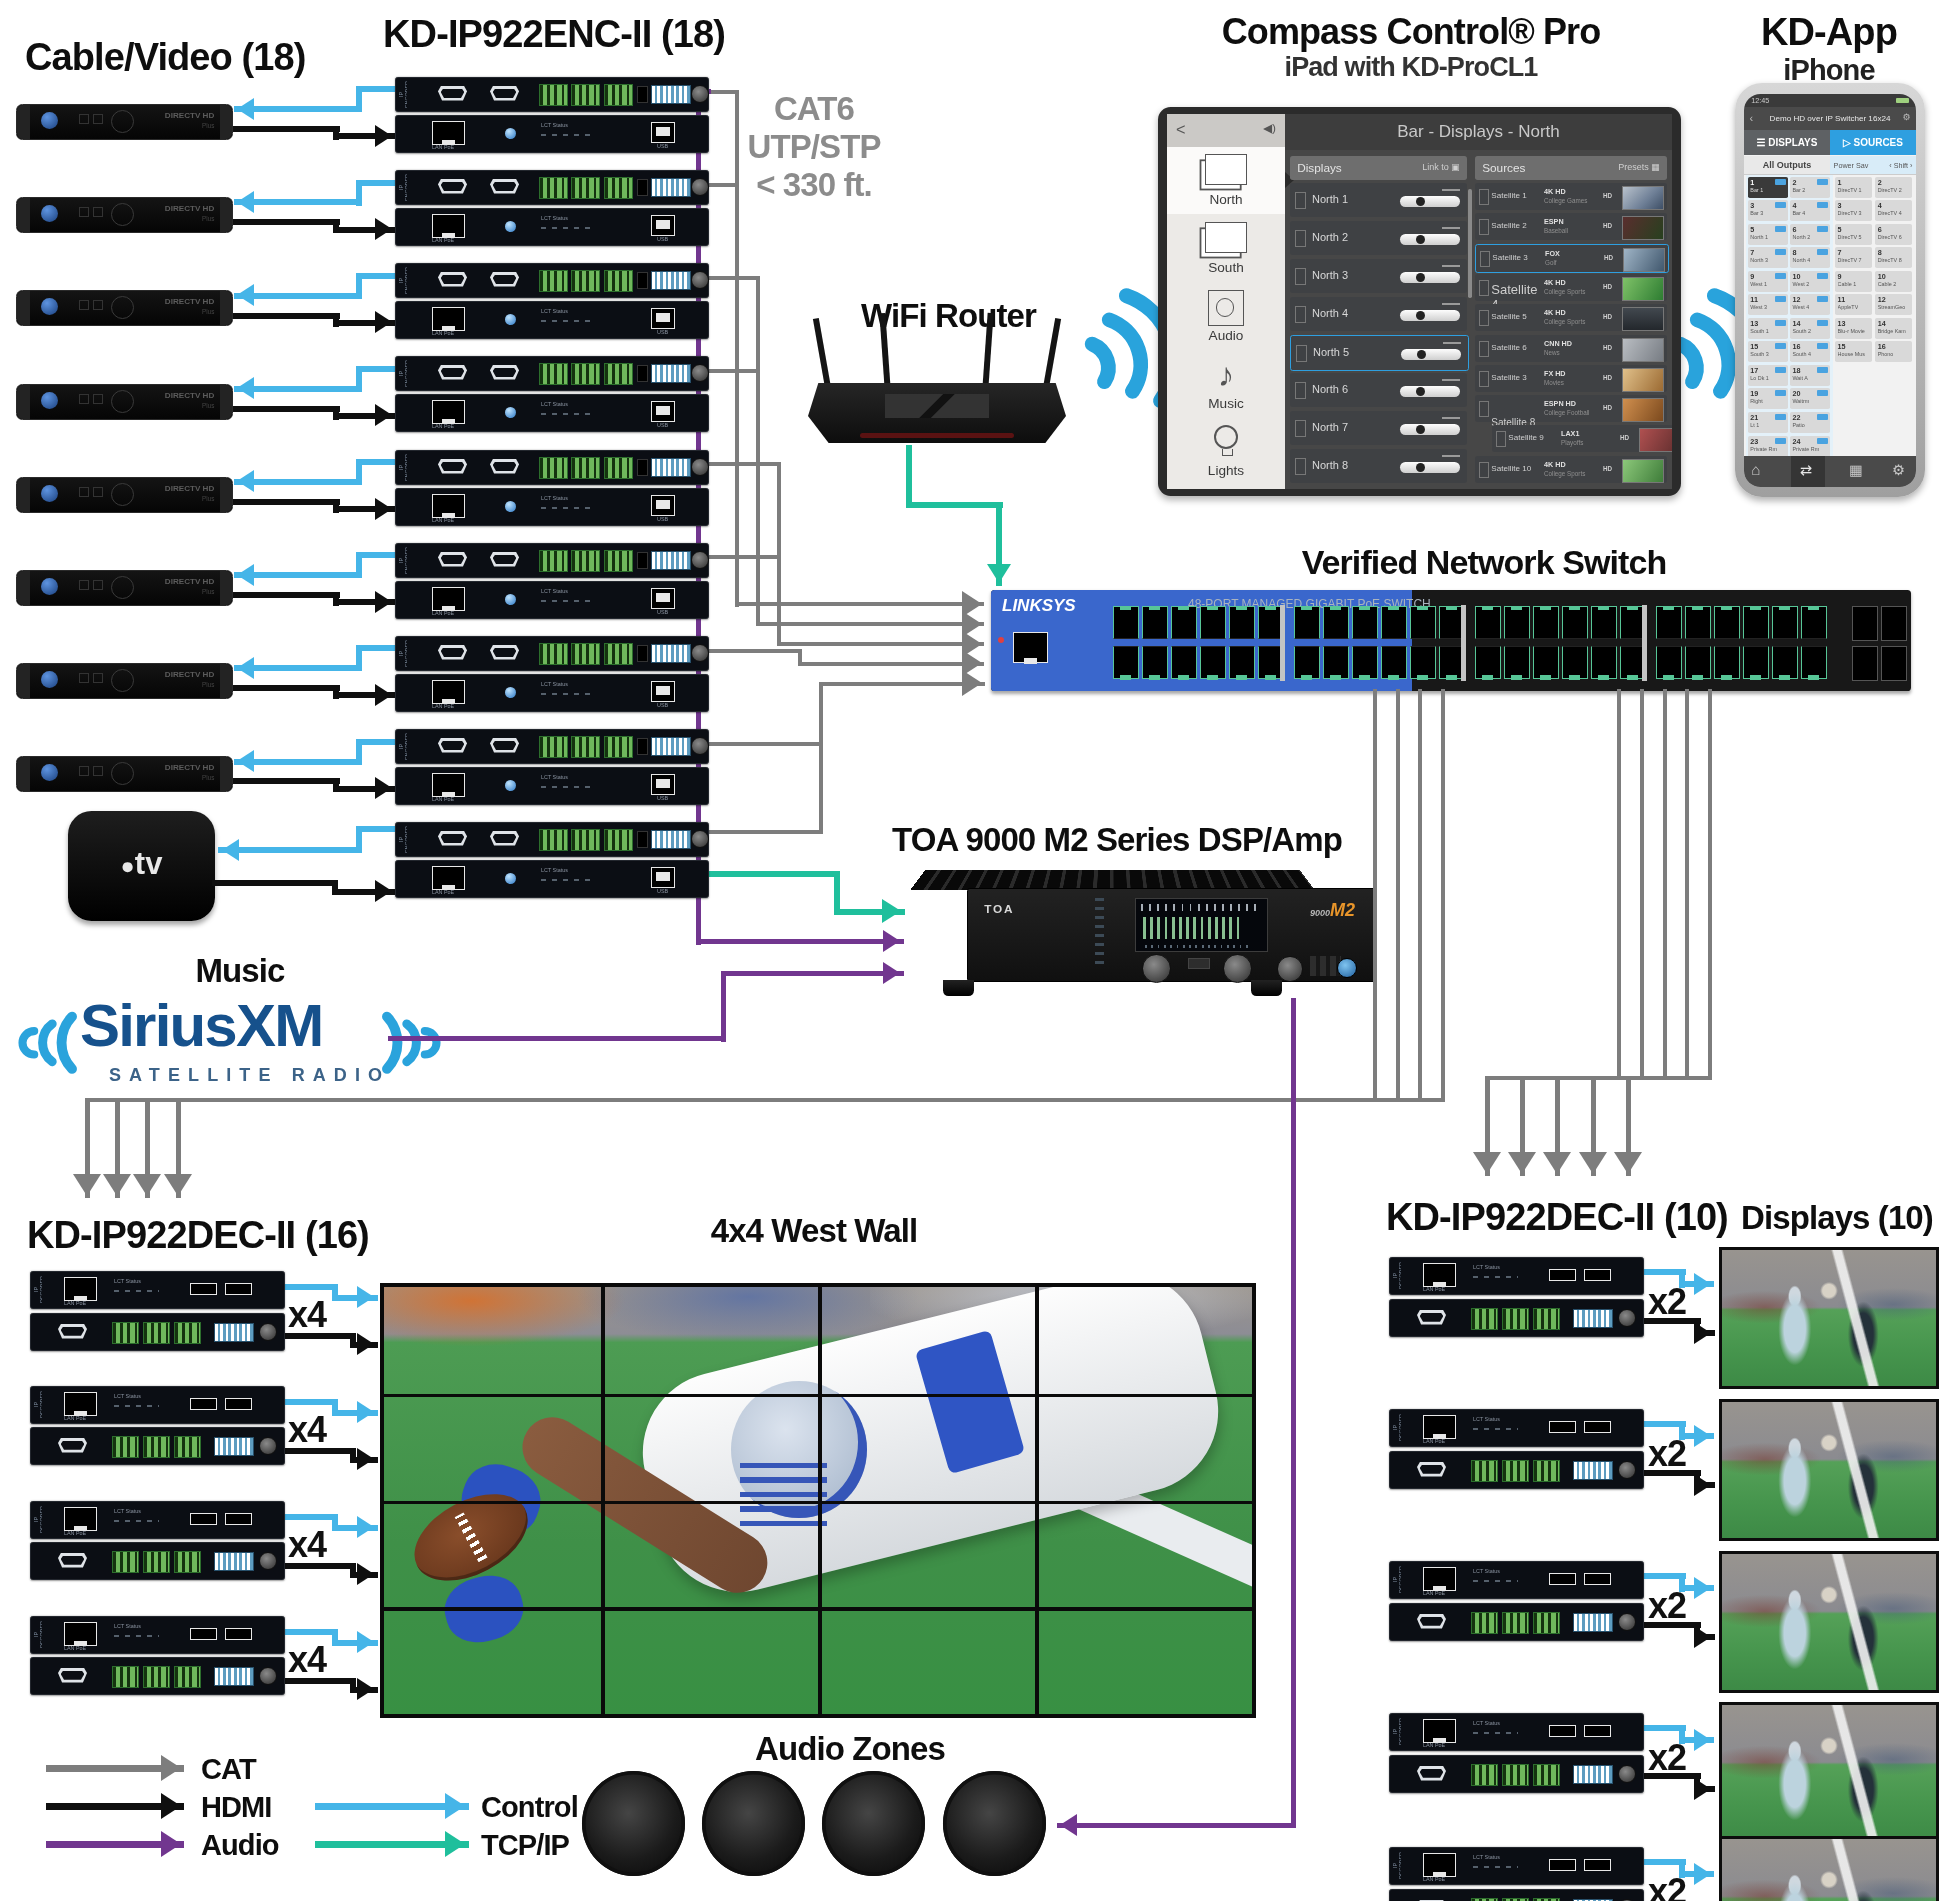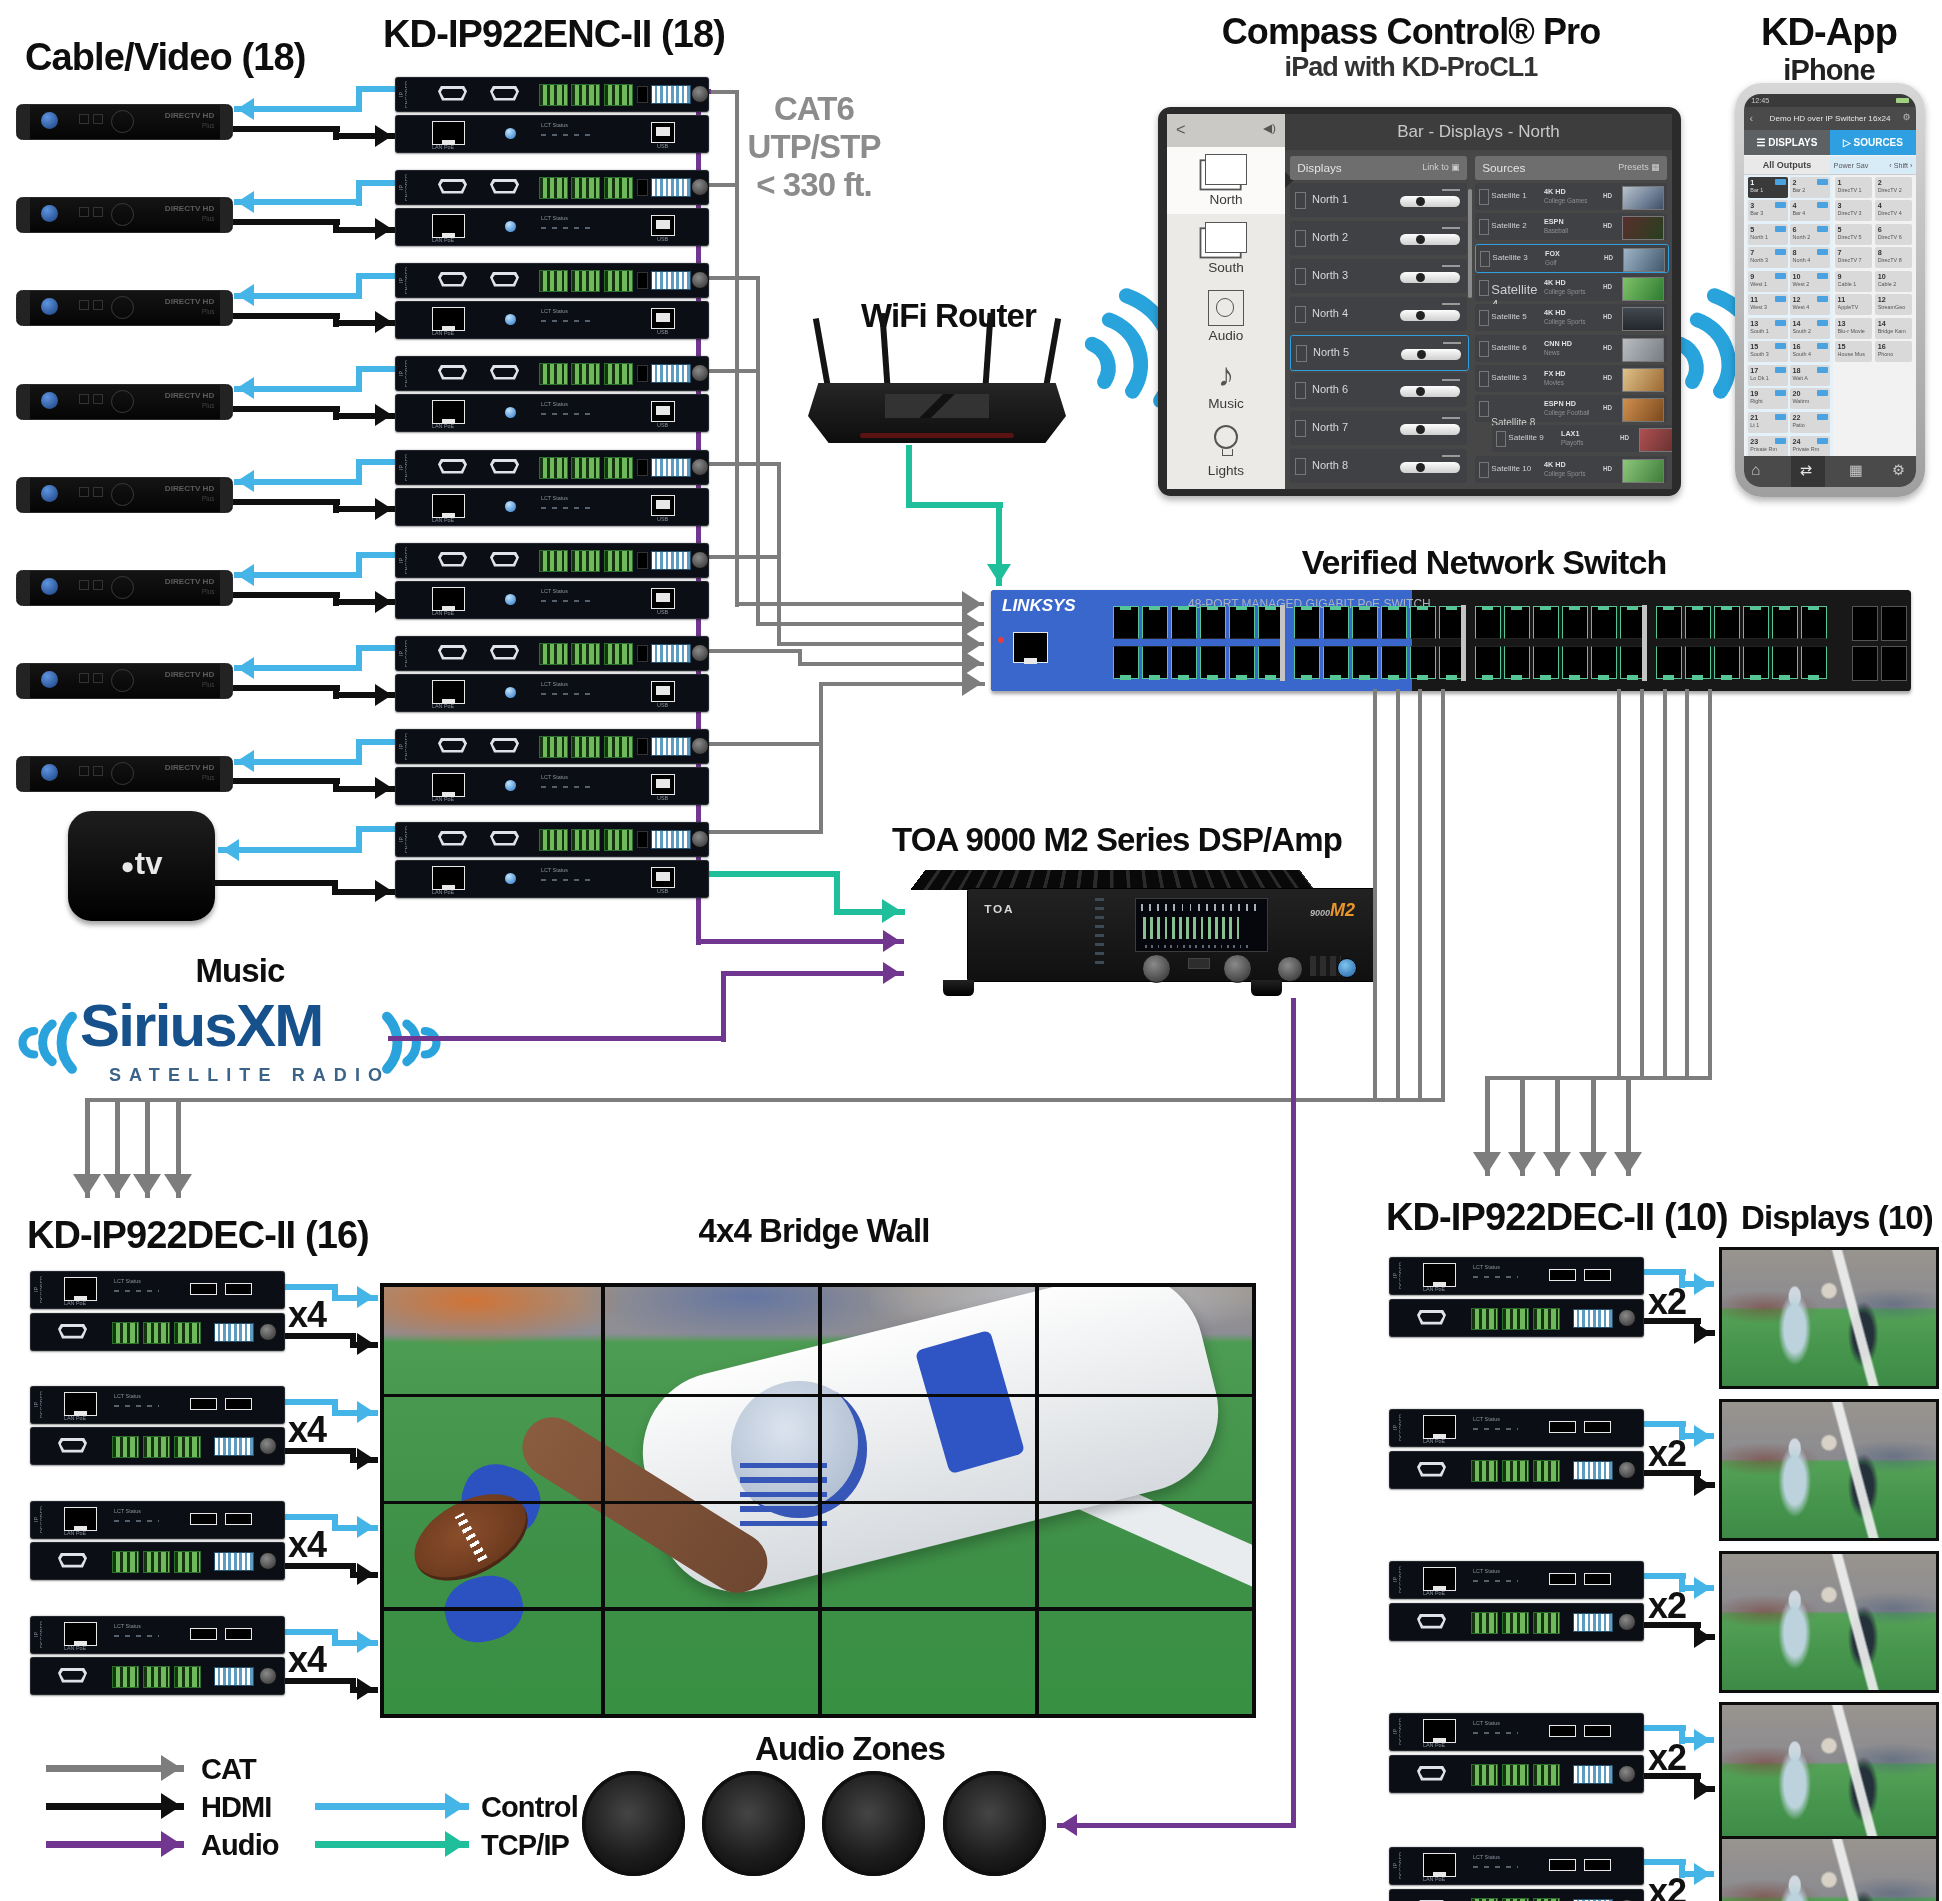--- a/index.html
+++ b/index.html
@@ -61,21 +61,21 @@
   <div class="hd center grey" style="left:814px;top:128px;font-size:33px;">UTP/STP</div>
   <div class="hd center grey" style="left:814px;top:166px;font-size:33px;">&lt; 330 ft.</div>
   <div class="hd center" style="left:1411px;top:11px;font-size:36px;">Compass Control® Pro</div>
   <div class="hd center" style="left:1411px;top:52px;font-size:27px;color:#333;">iPad with KD-ProCL1</div>
   <div class="hd center" style="left:1829px;top:11px;font-size:38px;">KD-App</div>
   <div class="hd center" style="left:1829px;top:54px;font-size:29px;color:#222;">iPhone</div>
   <div class="hd" style="left:861px;top:297px;font-size:33px;">WiFi Router</div>
   <div class="hd center" style="left:1484px;top:543px;font-size:34px;">Verified Network Switch</div>
   <div class="hd center" style="left:1117px;top:821px;font-size:33px;">TOA 9000 M2 Series DSP/Amp</div>
   <div class="hd center" style="left:240px;top:952px;font-size:33px;">Music</div>
-  <div class="hd center" style="left:814px;top:1212px;font-size:33px;">4x4 Bridge Wall</div>
+  <div class="hd center" style="left:814px;top:1212px;font-size:33px;">4x4 West Wall</div>
   <div class="hd" style="left:27px;top:1214px;font-size:38px;">KD-IP922DEC-II (16)</div>
   <div class="hd" style="left:1386px;top:1196px;font-size:38px;">KD-IP922DEC-II (10)</div>
   <div class="hd" style="left:1741px;top:1199px;font-size:33px;">Displays (10)</div>
   <div class="hd center" style="left:850px;top:1730px;font-size:33px;">Audio Zones</div>
 
   <div class="hd" style="left:201px;top:1753px;font-size:29px;">CAT</div>
   <div class="hd" style="left:201px;top:1791px;font-size:29px;">HDMI</div>
   <div class="hd" style="left:201px;top:1829px;font-size:29px;">Audio</div>
   <div class="hd" style="left:481px;top:1791px;font-size:29px;">Control</div>
   <div class="hd" style="left:481px;top:1829px;font-size:29px;">TCP/IP</div>

